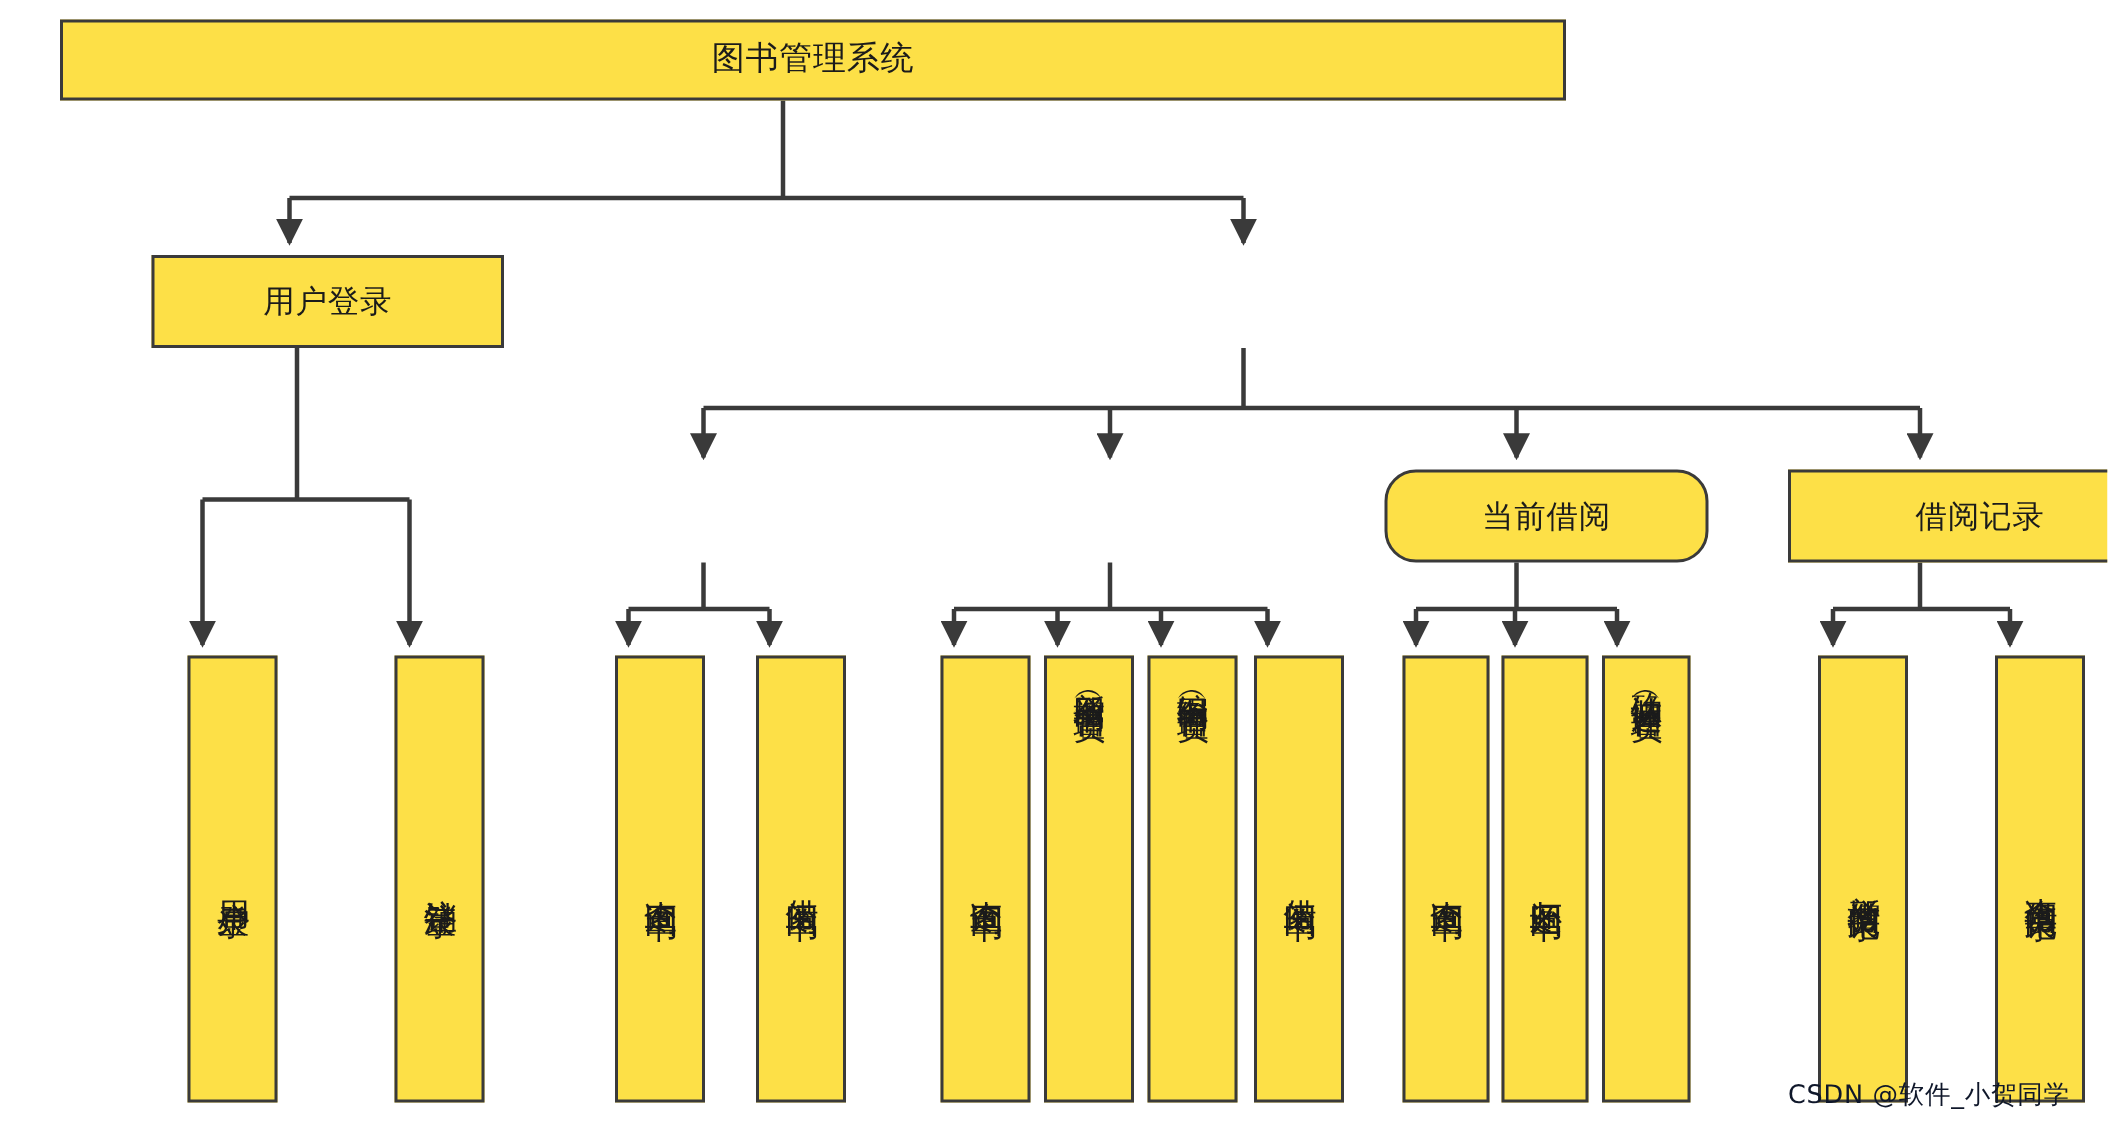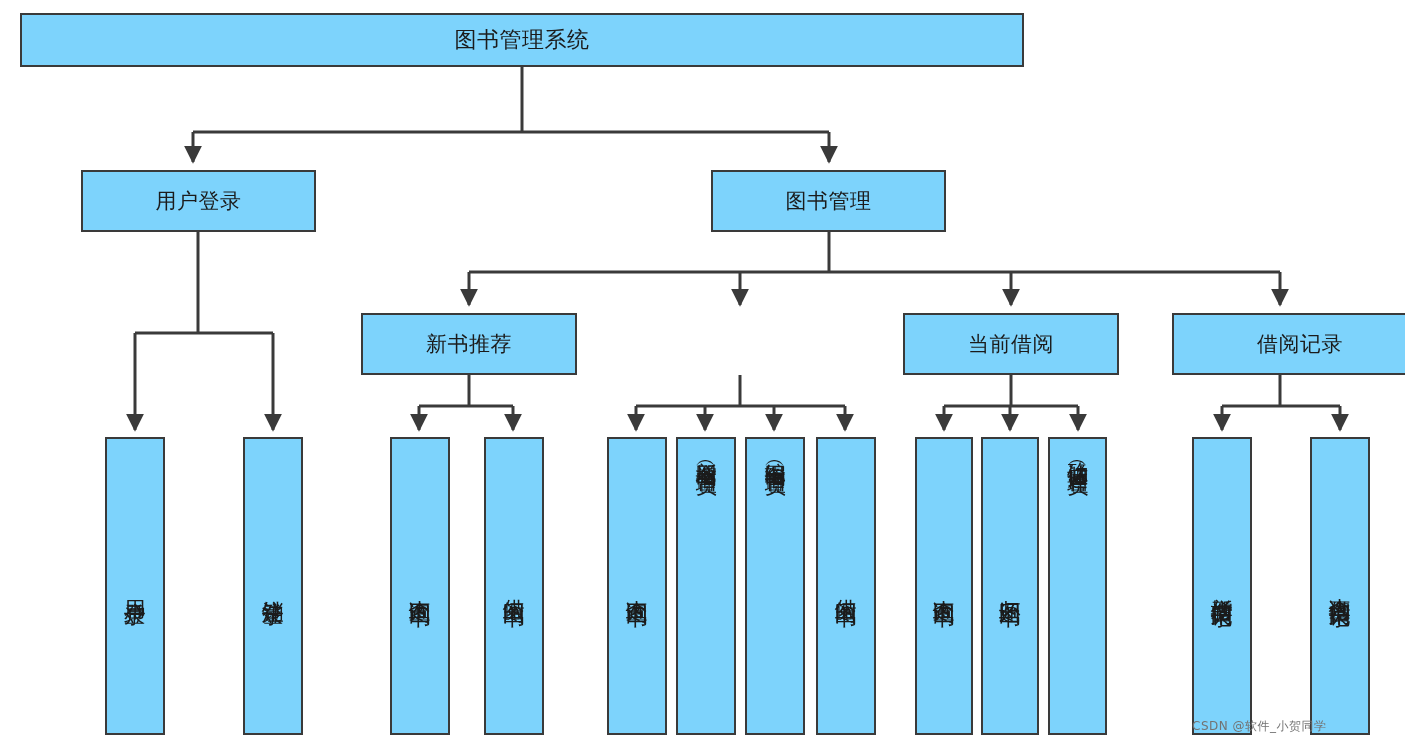--- a/index.html
+++ b/index.html
@@ -22,27 +22,28 @@
     position: absolute;
     left: 0;
     top: 0;
     width: 1405px;
     height: 747px;
     pointer-events: none;
   }
   .node {
     position: absolute;
     box-sizing: border-box;
-    background: #7dd3fc;
+    background: #fde047;
     border: 2px solid #3a3a3a;
     display: flex;
     align-items: center;
     justify-content: center;
     color: #1b1b1b;
     z-index: 2;
+    margin-left: 20px;
   }
   .node .label {
     display: block;
     text-align: center;
     line-height: 1.18;
     letter-spacing: 0.5px;
   }
   
   .node.horiz .label {
     font-size: 21px;
@@ -67,22 +68,22 @@
   }
   .node.vert.tall .label {
     font-size: 21px;
   }
   .node.vert.mid {
     align-items: center;
     padding-top: 0;
   }
   .watermark {
     position: absolute;
-    font-size: 12px;
-    color: #737373;
+    font-size: 17px;
+    color: #0f172a;
     white-space: nowrap;
     z-index: 5;
     letter-spacing: 0.5px;
   }
 </style>
 </head>
 <body>
 
 <div id="canvas">
 
@@ -136,28 +137,22 @@
     </g>
   </svg>
 
   <div class="node horiz root" style="left:20px; top:13px; width:1004px; height:54px;">
     <span class="label">图书管理系统</span>
   </div>
 
   <div class="node horiz" style="left:81px; top:170px; width:235px; height:62px;">
     <span class="label">用户登录</span>
   </div>
-  <div class="node horiz" style="left:711px; top:170px; width:235px; height:62px;">
-    <span class="label">图书管理</span>
-  </div>
-
-  <div class="node horiz" style="left:361px; top:313px; width:216px; height:62px;">
-    <span class="label">新书推荐</span>
-  </div>
-  <div class="node horiz" style="left:903px; top:313px; width:216px; height:62px;">
+
+  <div class="node horiz" style="left:903px; top:313px; width:216px; height:62px;border-radius:21px;">
     <span class="label">当前借阅</span>
   </div>
   <div class="node horiz" style="left:1172px; top:313px; width:256px; height:62px;">
     <span class="label">借阅记录</span>
   </div>
 
   <div class="node vert mid" style="left:105px; top:437px; width:60px; height:298px;">
     <span class="label">用户登录</span>
   </div>
   <div class="node vert mid" style="left:243px; top:437px; width:60px; height:298px;">

